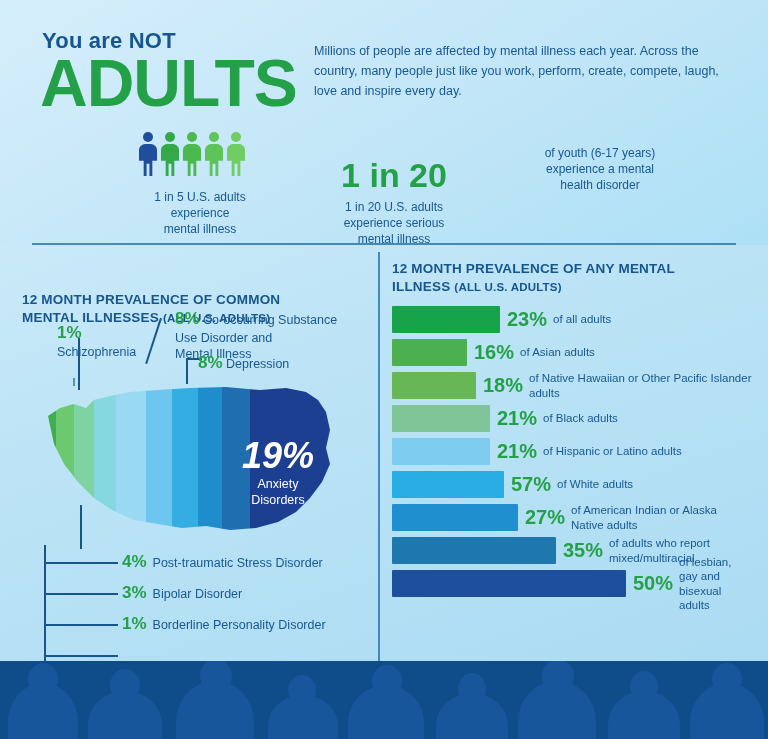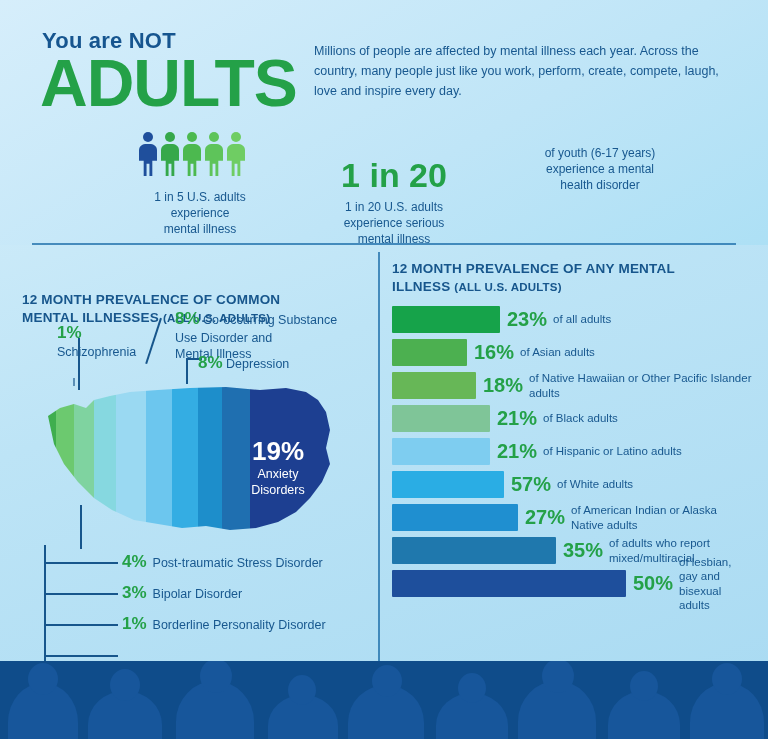--- a/index.html
+++ b/index.html
@@ -78,21 +78,21 @@
     background: #1b6ca8; opacity: .75;
   }
   
   .map-wrap {
     position: absolute; left: 30px; top: 378px; width: 340px; height: 160px;
   }
   .map-wrap svg { display: block; }
   .map-center {
     position: absolute; left: 218px; top: 438px; width: 120px; text-align: center;
   }
-  .map-center .pct { font-size: 26px; font-weight: bold; color: #ffffff; line-height: 1; }
+  .map-center .pct { font-size: 36px; font-weight: bold; color: #ffffff; line-height: 1; font-style: italic; }
   .map-center .lbl { font-size: 12.5px; color: #ffffff; line-height: 1.25; margin-top: 3px; }
 
   .callout { position: absolute; font-size: 12.5px; color: #18588f; line-height: 1.3; }
   .callout .pct {
     font-size: 17px; font-weight: bold; color: #24a148; vertical-align: baseline;
   }
   .leader { position: absolute; background: #17568c; }
   
   #co-schizo { left: 57px; top: 322px; width: 120px; }
   #co-cooccur { left: 175px; top: 308px; width: 200px; }

